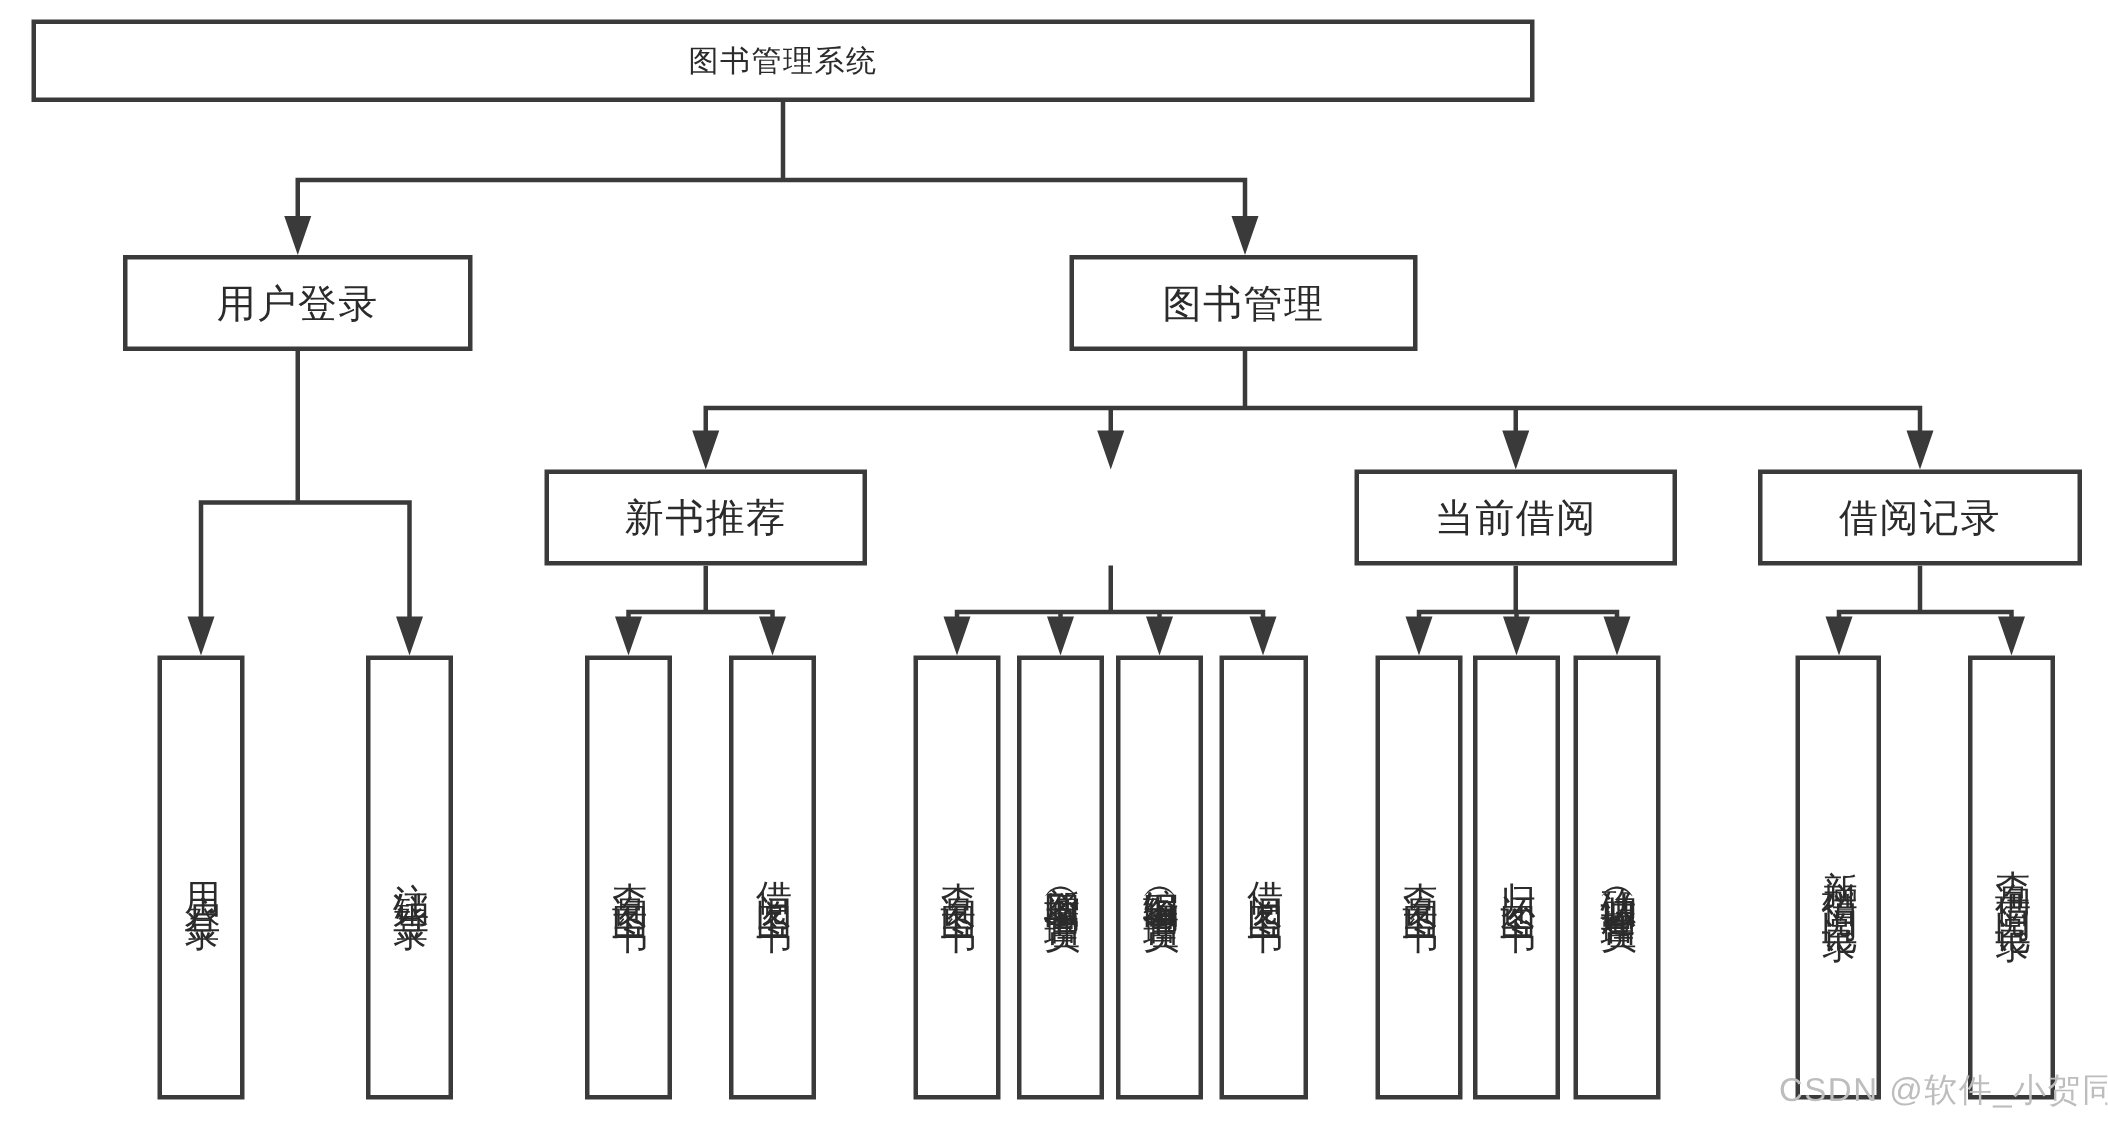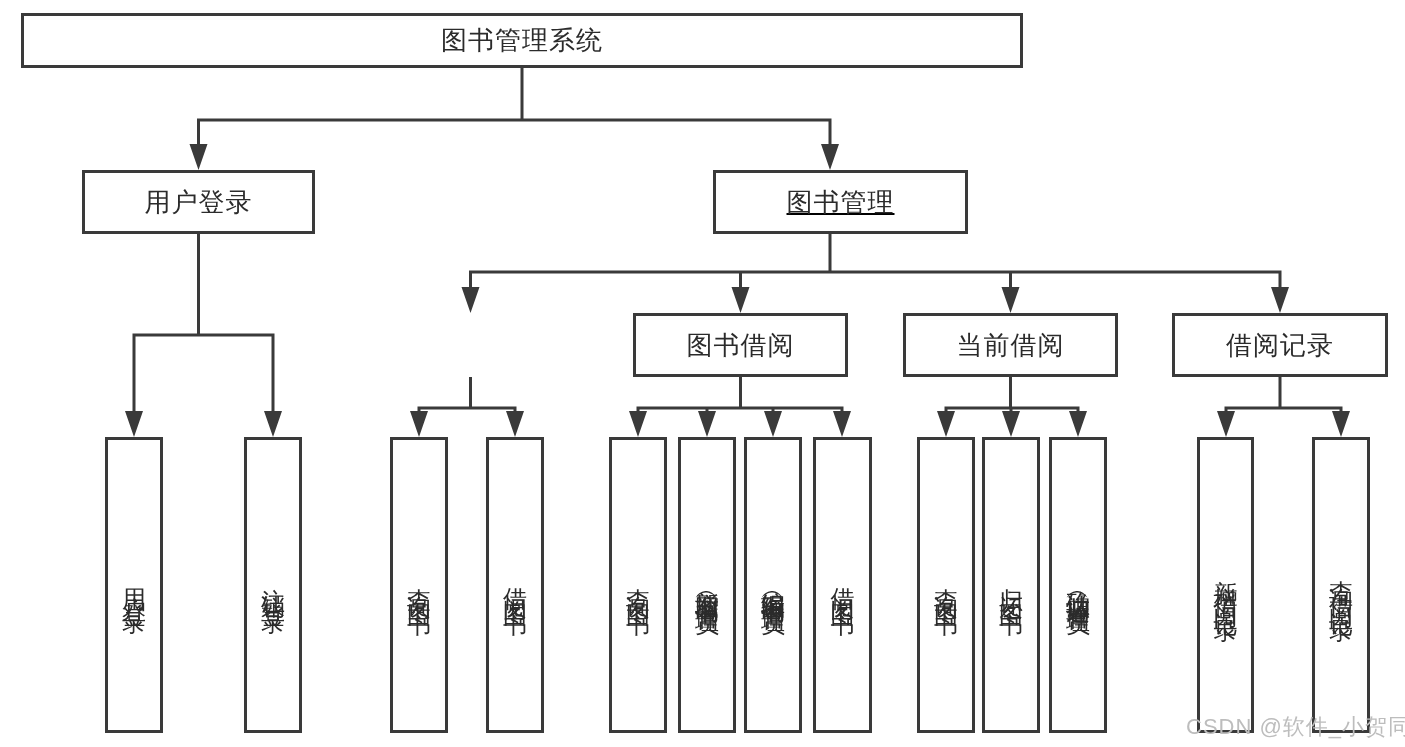--- a/index.html
+++ b/index.html
@@ -28,21 +28,21 @@
     align-items:center;
     justify-content:center;
     z-index:1;
   }
   .htext{
     font-size:26px;
     color:var(--text);
     letter-spacing:1px;
     white-space:nowrap;
   }
-  .root .htext{font-size:26px;}
+  .root .htext{font-size:20px;}
   .vtext{
     writing-mode:vertical-rl;
     text-orientation:upright;
     font-size:24px;
     color:var(--text);
     line-height:1;
   }
   .watermark{
     position:absolute;
     left:1186px;top:712px;
@@ -115,26 +115,26 @@
       M1332,411 H1350 L1341,437 Z"></path>
   </svg>
 
   <div class="box root" style="left:21px;top:13px;width:1002px;height:55px;">
     <span class="htext">图书管理系统</span>
   </div>
 
   <div class="box" style="left:82px;top:170px;width:233px;height:64px;">
     <span class="htext">用户登录</span>
   </div>
-  <div class="box" style="left:713px;top:170px;width:255px;height:64px;text-decoration:underline;">
+  <div class="box" style="left:713px;top:170px;width:232px;height:64px;">
     <span class="htext">图书管理</span>
   </div>
 
-  <div class="box" style="left:633px;top:313px;width:215px;height:64px;">
-    <span class="htext">图书借阅</span>
+  <div class="box" style="left:363px;top:313px;width:215px;height:64px;">
+    <span class="htext">新书推荐</span>
   </div>
   <div class="box" style="left:903px;top:313px;width:215px;height:64px;text-align:center;">
     <span class="htext">当前借阅</span>
   </div>
   <div class="box" style="left:1172px;top:313px;width:216px;height:64px;">
     <span class="htext">借阅记录</span>
   </div>
 
   <div class="box vbox" style="left:105px;top:437px;width:58px;height:296px;">
     <span class="vtext" style="letter-spacing: 8px;">用户登录</span>

